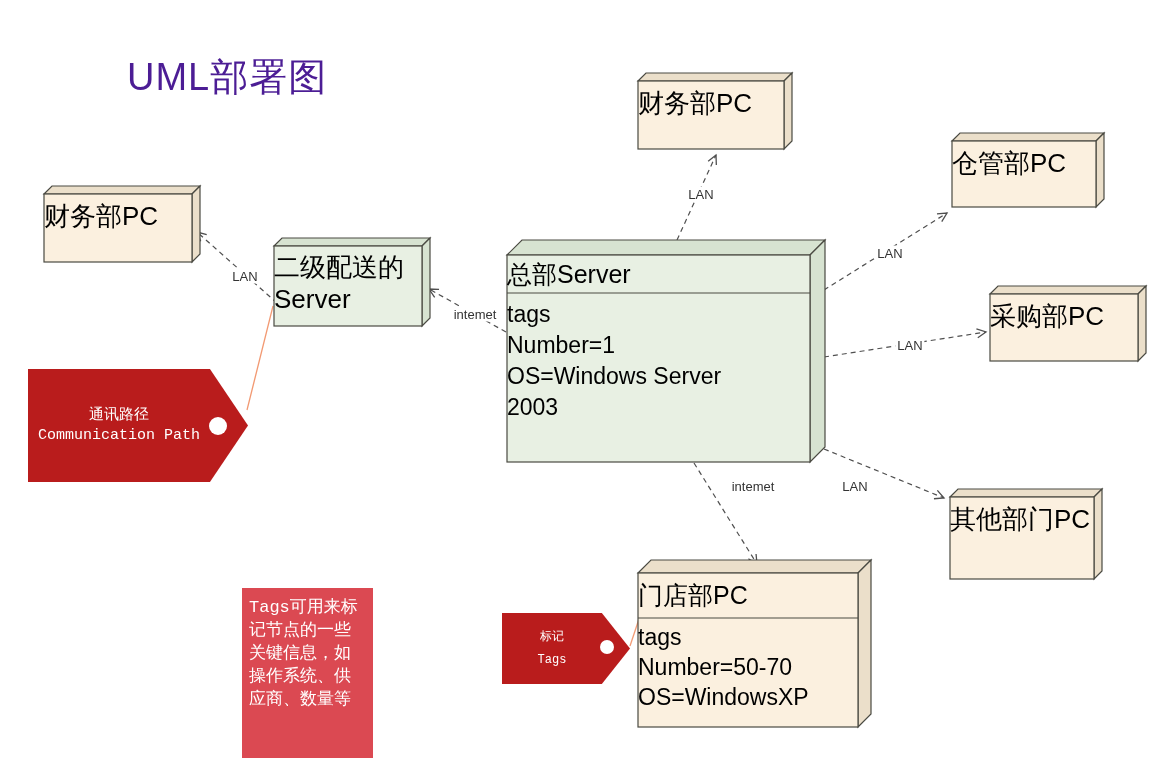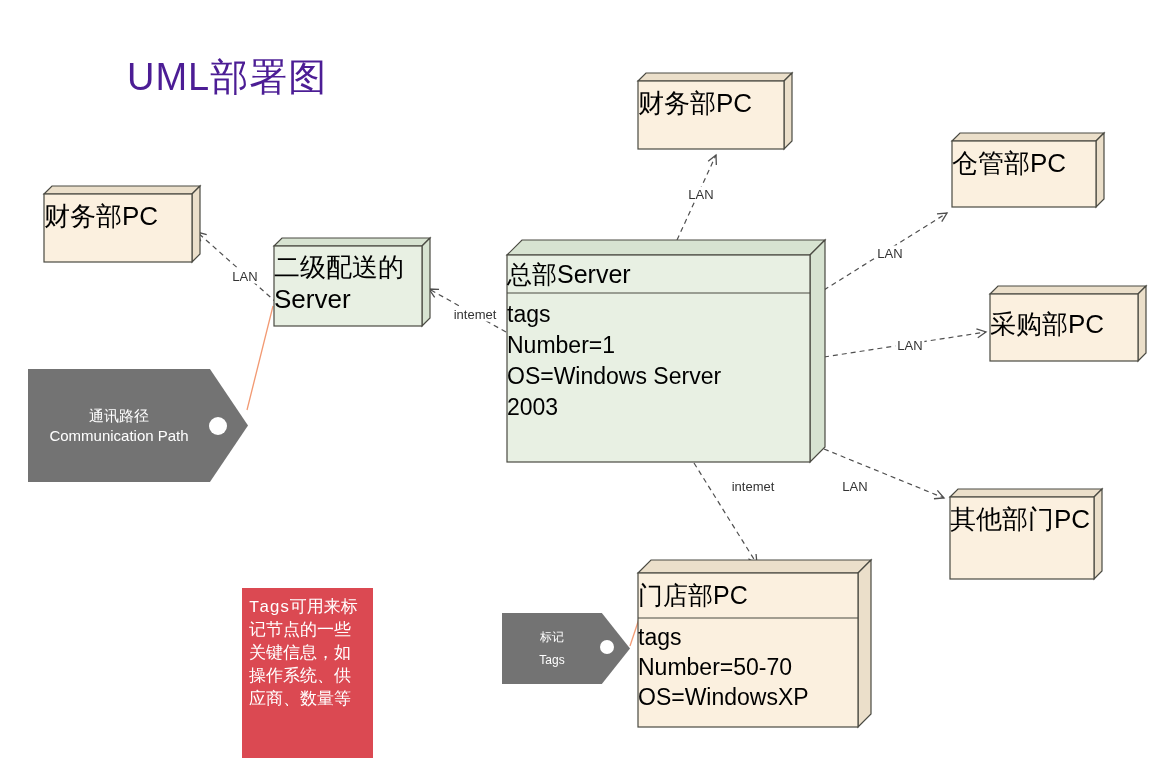--- a/index.html
+++ b/index.html
@@ -11,21 +11,21 @@
   svg .cream-dark{fill:#ebdfca;}
   svg .green{fill:#e8f0e3;}
   svg .green-dark{fill:#d7e3d1;}
   svg .sep{stroke:#4a4a42;stroke-width:1.2;}
   svg .edge{stroke:#4f4f4f;stroke-width:1.2;stroke-dasharray:5 4;fill:none;}
   svg .orange-line{stroke:#f29a73;stroke-width:1.3;}
   .title{position:absolute;left:127px;top:52px;font-size:38px;color:#4c1d95;letter-spacing:1px;white-space:nowrap;}
   .nlabel{position:absolute;text-align:left;color:#000000;white-space:pre-line;}
   .elabel{position:absolute;transform:translate(-50%,-50%);font-size:13px;color:#333;
           background:#fff;padding:0 2px;white-space:nowrap;}
-  .tag{position:absolute;background:#737373;}
+  .tag{position:absolute;background:#b91c1c;font-family:Liberation Mono, monospace;}
   .tag-text{position:absolute;left:0;top:0;height:100%;display:flex;align-items:center;justify-content:center;
             color:#fff;text-align:center;white-space:pre-line;}
   .tag-hole{position:absolute;background:#fff;border-radius:50%;}
   .note{position:absolute;left:242px;top:588px;width:131px;height:170px;background:#db4952;
         color:#fff;font-size:17px;line-height:23px;padding:8px 7px 0 7px;box-sizing:border-box;
         white-space:normal;font-family:Liberation Mono, monospace;}
 </style>
 </head>
 <body>
 
@@ -100,21 +100,21 @@
     </g>
   </svg>
 
   <div class="title">UML部署图</div>
 
   <div class="nlabel" style="left:44px;top:199px;width:148px;font-size:26px;">财务部PC</div>
   <div class="nlabel" style="left:274px;top:251px;width:148px;font-size:26px;line-height:32px;">二级配送的
 Server</div>
   <div class="nlabel" style="left:638px;top:86px;width:146px;font-size:26px;">财务部PC</div>
   <div class="nlabel" style="left:952px;top:146px;width:168px;font-size:26px;">仓管部PC</div>
-  <div class="nlabel" style="left:990px;top:299px;width:125px;font-size:26px;margin-top:8px;">采购部PC</div>
+  <div class="nlabel" style="left:990px;top:299px;width:125px;font-size:26px;">采购部PC</div>
   <div class="nlabel" style="left:950px;top:502px;width:144px;font-size:26px;">其他部门PC</div>
 
   <div class="nlabel" style="left:507px;top:255px;width:303px;height:38px;line-height:38px;font-size:25px;border-radius:7px;">总部Server</div>
   <div class="nlabel" style="left:507px;top:299px;width:303px;font-size:23px;line-height:31px;">tags
 Number=1
 OS=Windows Server
 2003</div>
 
   <div class="nlabel" style="left:638px;top:573px;width:196px;height:45px;line-height:45px;font-size:25px;">门店部PC</div>
   <div class="nlabel" style="left:638px;top:622px;width:220px;font-size:23px;line-height:30px;">tags

